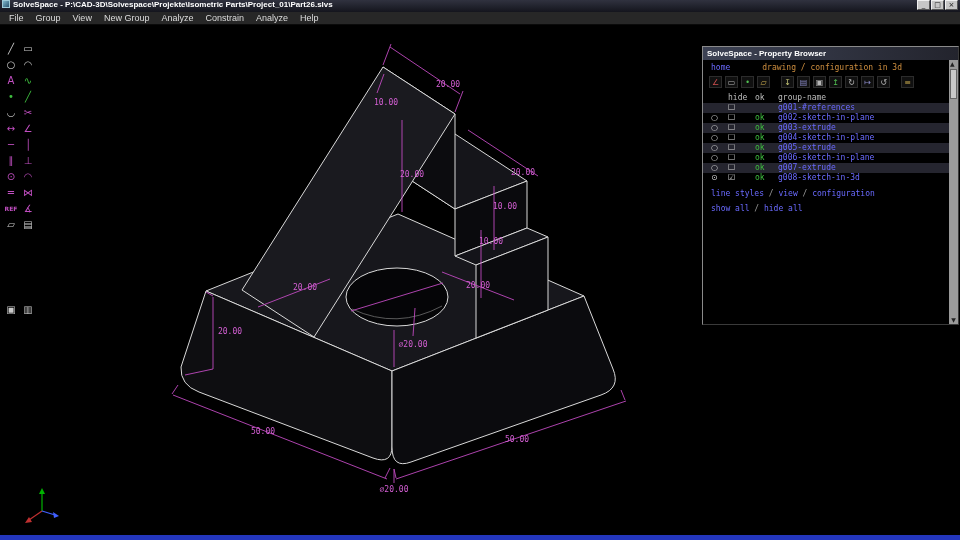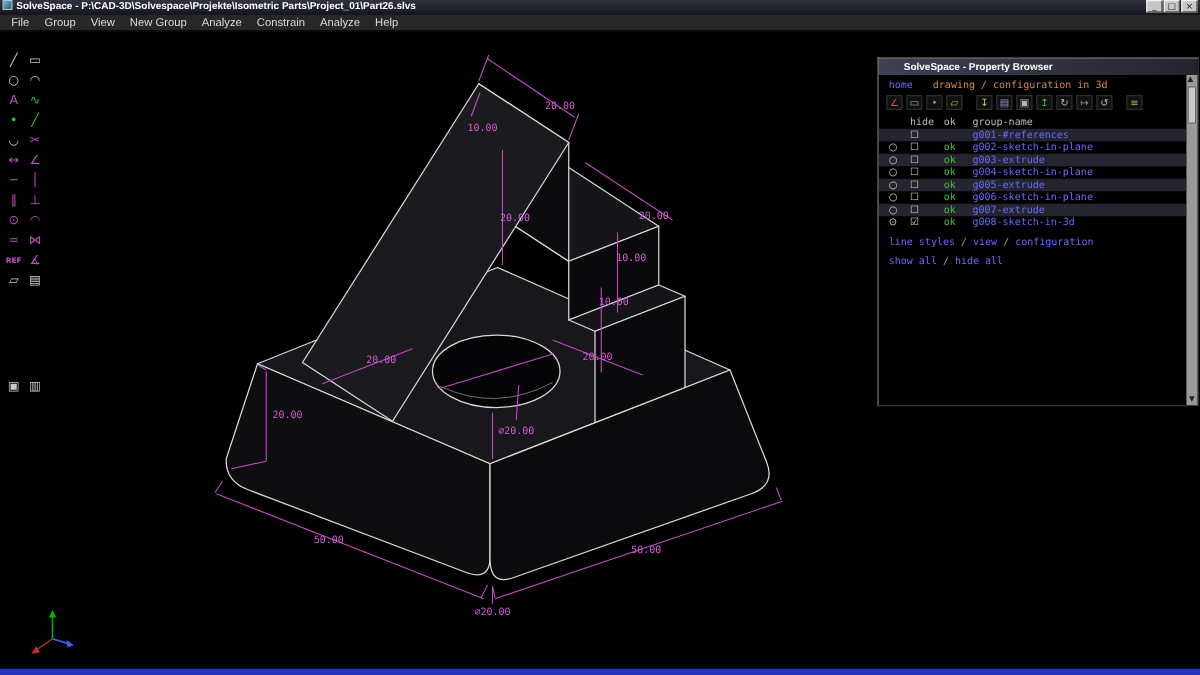--- a/index.html
+++ b/index.html
@@ -30,28 +30,28 @@
   .tool.ref{font-size:6px;font-weight:bold;letter-spacing:0}
 
   
   svg.canvas{position:absolute;left:0;top:0;z-index:1}
   .dimtext{font-family:"DejaVu Sans Mono",monospace;font-size:8px;fill:#d45fd4}
 
   
   .pb{position:absolute;left:702px;top:46px;width:257px;height:279px;background:#000;
     border:1px solid #8a8a8a;border-right-color:#3a3a3a;border-bottom-color:#3a3a3a;z-index:20}
   .pb-title{height:14px;background:linear-gradient(90deg,#3d4254,#23242d);color:#fff;
-    font-size:8px;font-weight:bold;padding:2px 20px;white-space:nowrap}
+    font-size:8px;font-weight:bold;padding:2px 4px;white-space:nowrap}
   .pb-body{position:absolute;left:0;top:13px;right:9px;bottom:0;background:#000;
     font-family:"DejaVu Sans Mono",monospace;font-size:8px;overflow:hidden}
   .pb-scroll{position:absolute;right:0;top:13px;bottom:0;width:9px;background:#9a9a9a;
     display:flex;flex-direction:column;justify-content:space-between;align-items:center}
   .pb-scroll .arr{font-size:6px;color:#222;line-height:8px;font-family:"DejaVu Sans",sans-serif}
   .pb-scroll .thumb{width:7px;height:30px;background:#c9c9c9;border:1px solid #666;margin-top:1px}
-  .pb-nav{display:flex;gap:16px;padding:3px 8px 2px}
+  .pb-nav{display:flex;gap:32px;padding:3px 8px 2px}
   .lnk{color:#6a6aff}
   .sect{color:#cf8f3f}
   .sep{color:#9a9a9a}
   .pb-icons{display:flex;gap:3px;padding:2px 6px 3px}
   .pbi{width:13px;height:12px;border:1px solid #2c2c2c;background:#101010;text-align:center;
     font-size:8px;line-height:11px;font-family:"DejaVu Sans",sans-serif}
   .pbi.sp{border:none;background:none;width:5px}
   .pc-red{color:#d05050}.pc-gray{color:#b5b5b5}.pc-grn{color:#52c252}
   .pc-yel{color:#d0b050}.pc-yel2{color:#cdcd7a}.pc-blu{color:#9090d0}
   .pb-active{color:#c9c9c9;padding:5px 8px 0}

